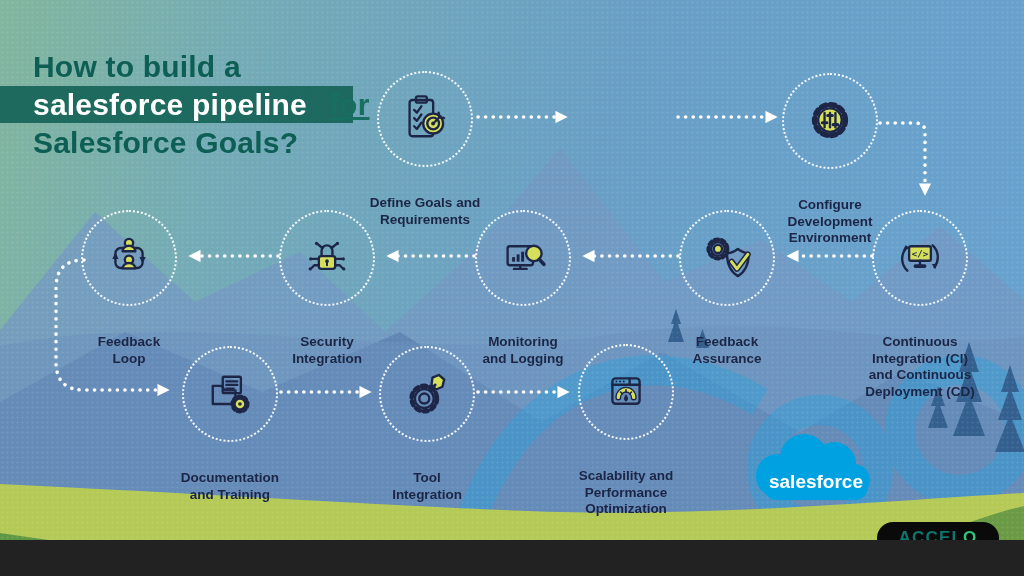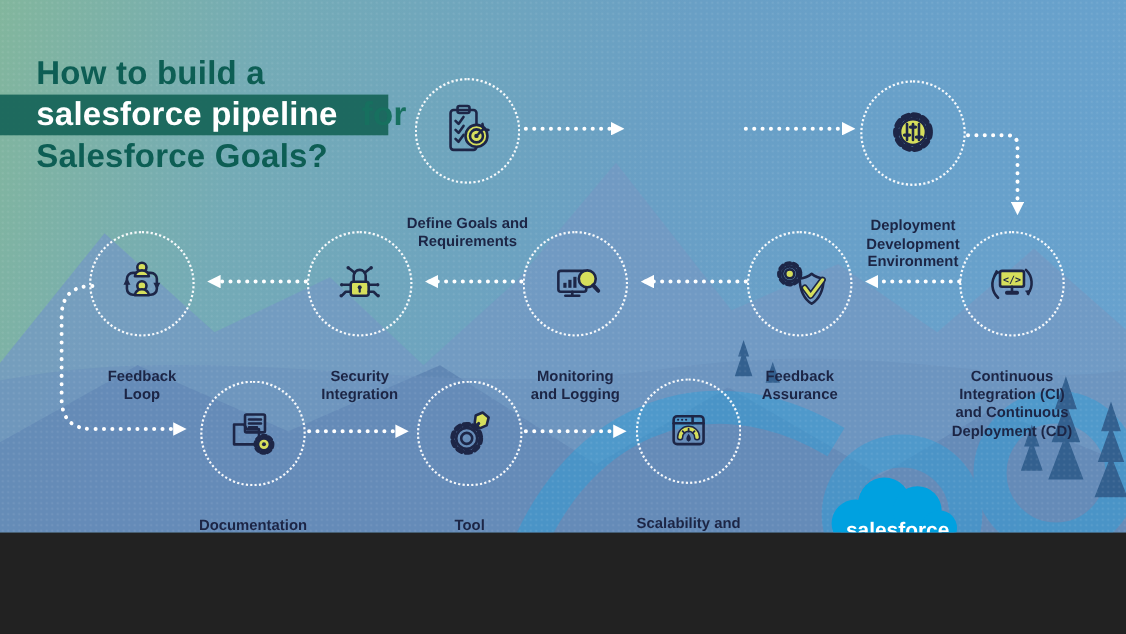--- a/index.html
+++ b/index.html
@@ -1,28 +1,28 @@
 <!DOCTYPE html>
 <html><head>
 <meta charset="utf-8">
 <style>
   html,body{margin:0;padding:0;background:#222;}
   .stage{
-    position:relative;width:1024px;height:484px;overflow:hidden;
+    position:relative;width:1024px;height:540px;overflow:hidden;
     font-family:"Liberation Sans",sans-serif;
     background:linear-gradient(105deg,#82b69d 0%,#74abb6 22%,#699fc5 55%,#67a2cf 100%);
   }
   .bg-svg,.arrow-svg{position:absolute;left:0;top:0;}
   .noise{position:absolute;inset:0;background-image:radial-gradient(rgba(255,255,255,.07) 1px,transparent 1.4px);background-size:5px 5px;pointer-events:none;}
   
   .band{position:absolute;left:0;top:86px;width:353px;height:37px;background:rgba(22,100,88,.92);}
   .title{position:absolute;left:33px;top:48px;z-index:3;font-weight:bold;font-size:30px;line-height:38px;letter-spacing:.2px;}
   .t-line1,.t-line3{color:#0d5e54;}
   .hl{color:#ffffff;}
-  .t-for{color:#17705f;margin-left:22px;}
+  .t-for{color:#17705f;margin-left:22px;text-decoration:underline;}
   
   .step{position:absolute;width:170px;transform:translateX(-50%);z-index:2;text-align:center;}
   .circle{width:92px;height:92px;margin:0 auto;border:2.5px dotted rgba(255,255,255,.95);border-radius:50%;display:flex;align-items:center;justify-content:center;}
   .circle svg{display:block;}
   .step-label{margin-top:28px;font-size:13.5px;font-weight:bold;line-height:1.24;color:#1c2545;white-space:pre-line;}
   
   .sf{position:absolute;left:744px;top:424px;z-index:2;}
   
   .accelq{position:absolute;left:877px;top:522px;width:122px;height:32px;z-index:4;
     background:#0a0a0a;border-radius:17px;display:flex;align-items:center;justify-content:center;
@@ -124,21 +124,21 @@
           <circle cx="32" cy="31" r="13" fill="#d6df5c"></circle>
           <line x1="26" y1="23" x2="26" y2="39"></line>
             <line x1="23.5" y1="34" x2="28.5" y2="34" stroke-width="3.4"></line>
           <line x1="32" y1="23" x2="32" y2="39"></line>
             <line x1="29.5" y1="26" x2="34.5" y2="26" stroke-width="3.4"></line>
           <line x1="38" y1="23" x2="38" y2="39"></line>
             <line x1="35.5" y1="36" x2="40.5" y2="36" stroke-width="3.4"></line>
         </g>
       </svg>
     </div>
-    <div class="step-label">Deployment
+    <div class="step-label">Configure
 Development
 Environment</div>
   </div>
 
   <div class="step" style="left:920px;top:210px;width:156px">
     <div class="circle">
       <svg width="58" height="58" viewBox="0 0 64 64">
         <g class="ic">
           <path d="M18,46 A18,18 0 0 1 16,22"></path>
           <path d="M13,24 l3,-6 5,3 z" fill="#1d2647" stroke="none"></path>

